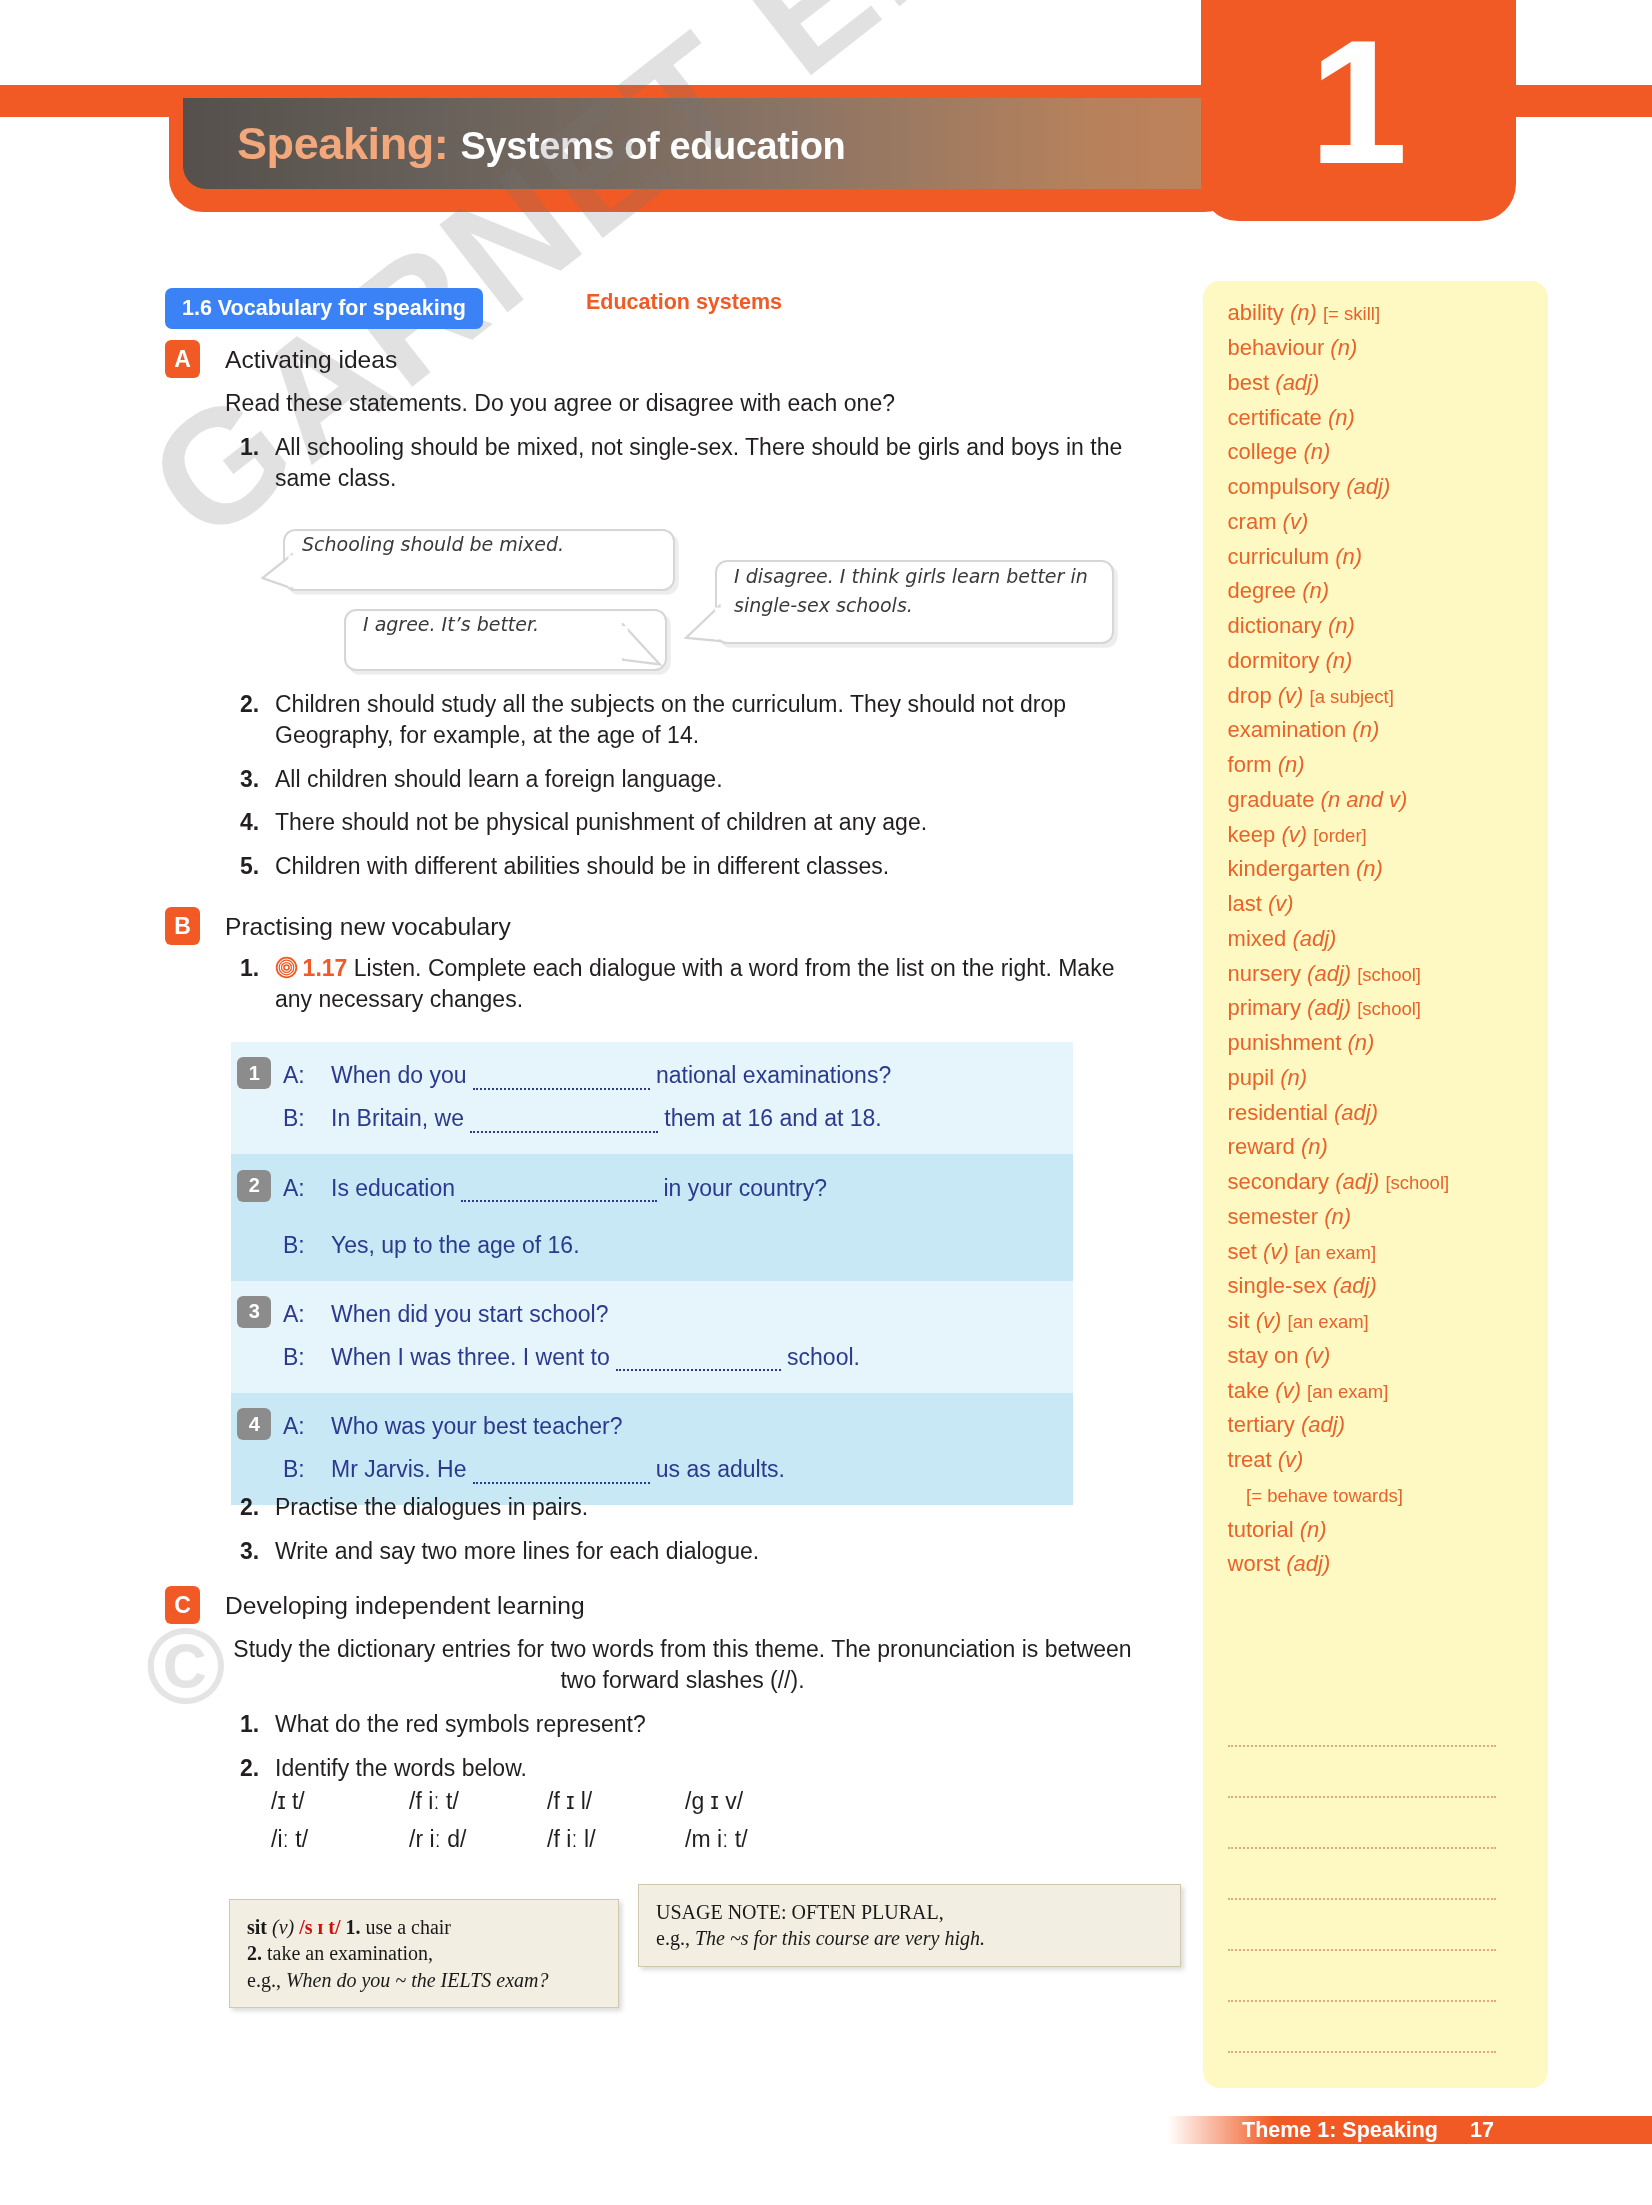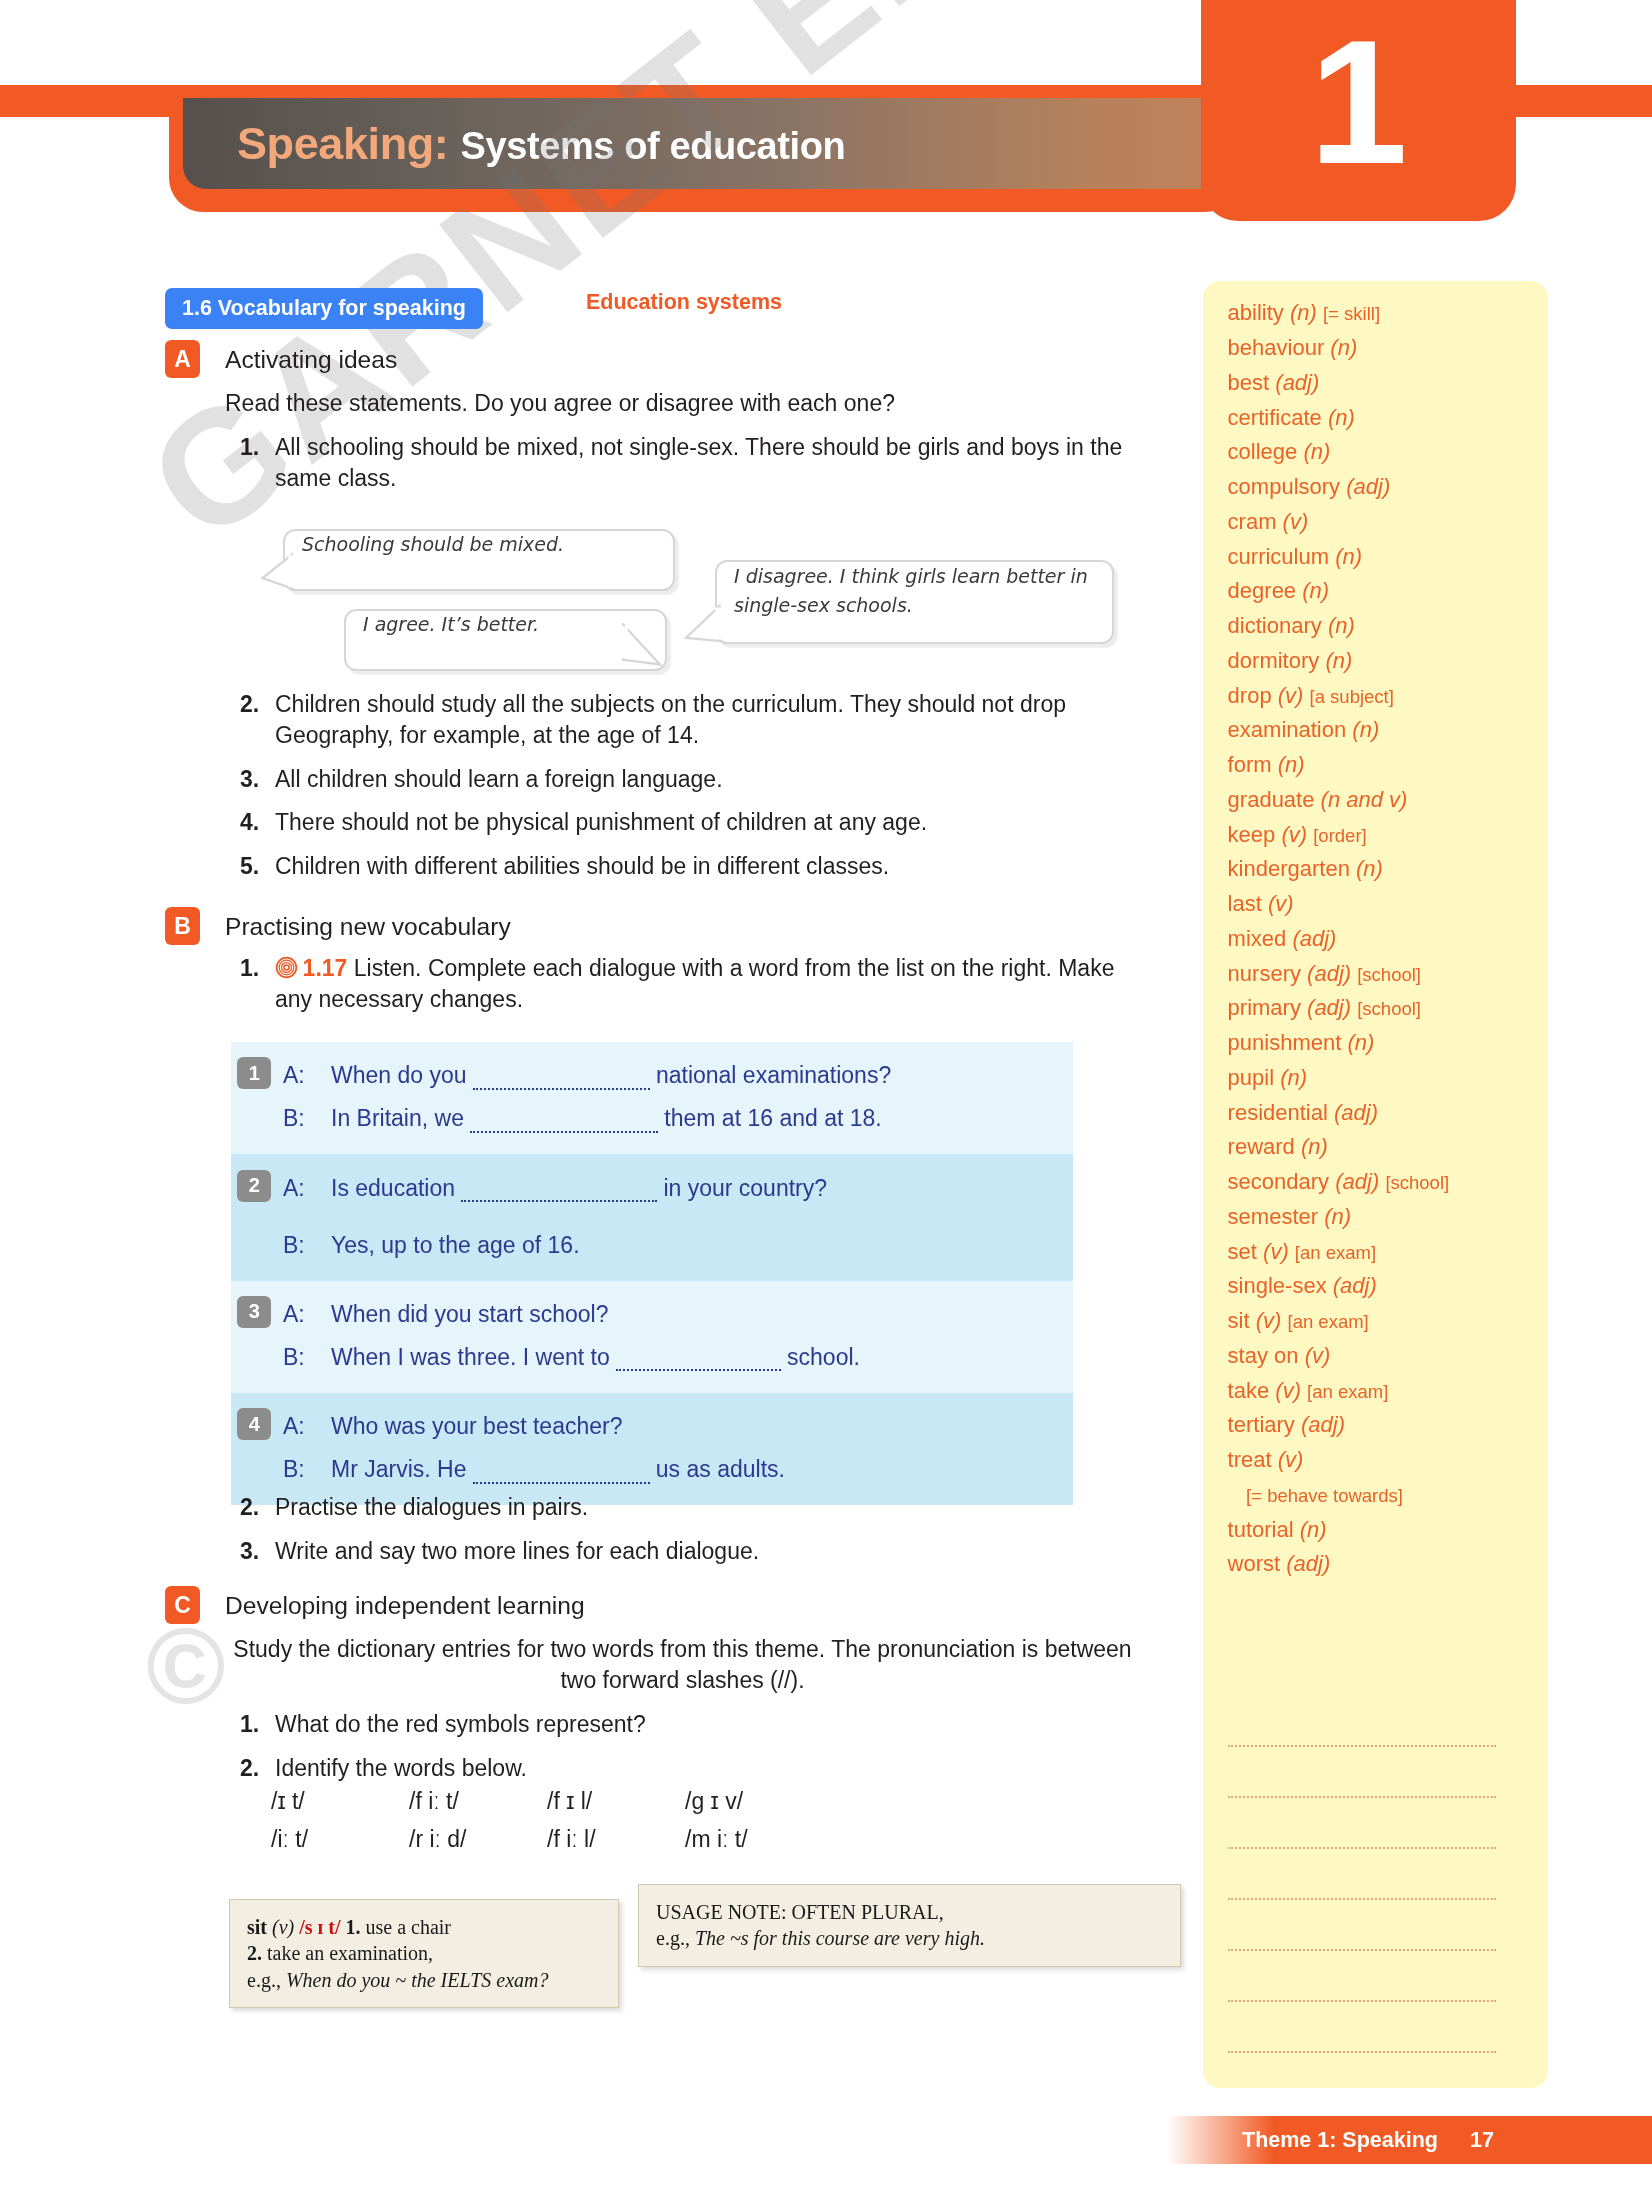--- a/index.html
+++ b/index.html
@@ -148,21 +148,21 @@
   .vocab-lines{
     position:absolute;left:24.6px;top:1415px;width:268px;
   }
   .vocab-lines .ln{
     border-bottom:2.3px dotted #e6a882;
     height:49px;
   }
 
   
   .footer{
-    position:absolute;left:1167px;top:2116px;width:485px;height:48px;
+    position:absolute;left:1167px;top:2116px;width:485px;height:28px;
     background:linear-gradient(90deg,rgba(241,90,36,0) 0%,rgba(241,90,36,1) 22%,rgba(241,90,36,1) 100%);
     display:flex;align-items:center;
   }
   .footer .ftxt{
     margin-left:75px;color:#fff;font-size:21.5px;font-weight:bold;white-space:nowrap;
   }
   .footer .fpg{margin-left:32px;color:#fff;font-size:21.5px;font-weight:bold;}
 
   
   .wm{

